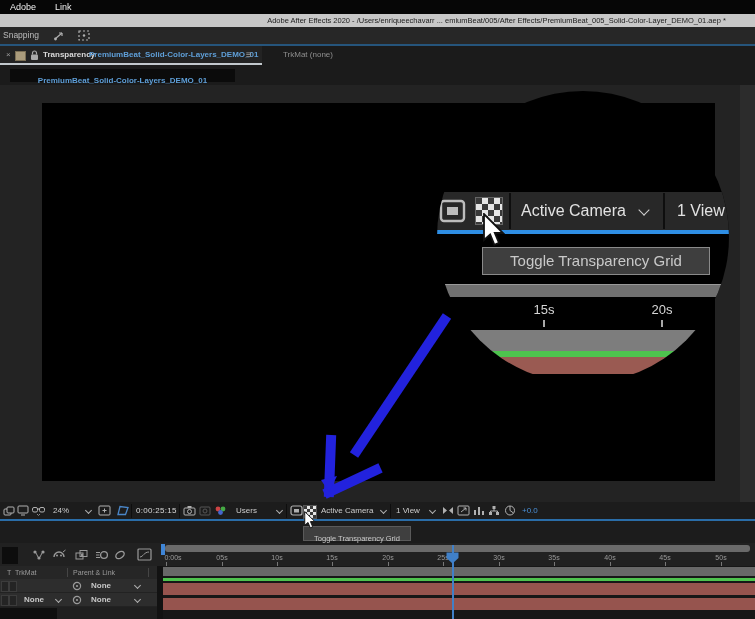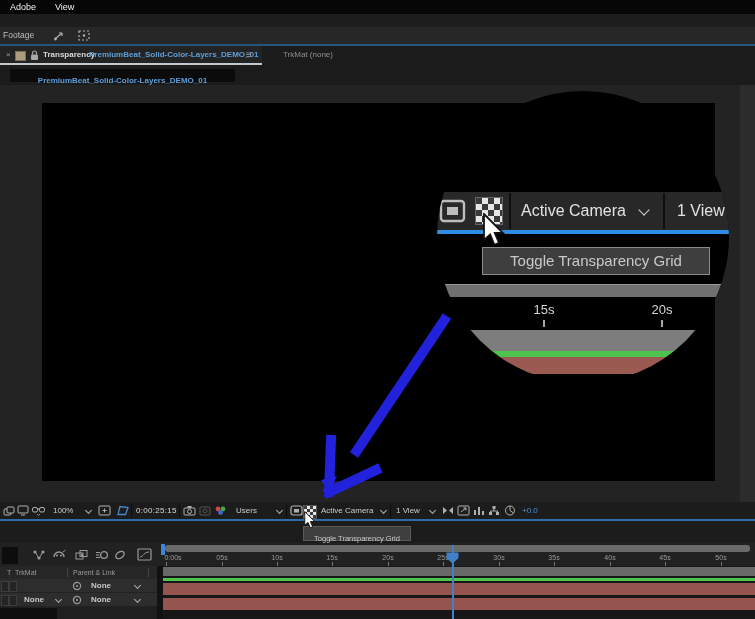--- a/index.html
+++ b/index.html
@@ -17,26 +17,29 @@
      background-size:6px 6px;border:1px solid #555;}
   .checker.big{background-size:12px 12px;border:1px solid #666;}
 </style>
 </head>
 <body>
 
 <div id="app">
 
   <div class="abs" style="left:0;top:0;width:755px;height:14px;background:#060606;color:#f0f0f0;font-size:9px;line-height:14px;">
     <span class="abs txt" style="left:10px;">Adobe</span>
-    <span class="abs txt" style="left:55px;">View</span>
-  </div>
-
+    <span class="abs txt" style="left:55px;">Link</span>
+  </div>
+
+  <div class="abs" style="left:0;top:14px;width:755px;height:13px;background:#c7c7c7;">
+    <div class="abs txt" style="left:240px;width:513px;top:0;height:13px;line-height:13px;font-size:7.5px;color:#1c1c1c;text-align:center;overflow:hidden;">Adobe After Effects 2020 - /Users/enriqueechavarr ... emiumBeat/005/After Effects/PremiumBeat_005_Solid-Color-Layer_DEMO_01.aep *</div>
+  </div>
 
   <div class="abs" style="left:0;top:27px;width:755px;height:17px;background:#272727;">
-    <span class="abs txt" style="left:3px;top:0;height:17px;line-height:17px;font-size:8.5px;color:#bdbdbd;">Footage</span>
+    <span class="abs txt" style="left:3px;top:0;height:17px;line-height:17px;font-size:8.5px;color:#bdbdbd;">Snapping</span>
     <span class="abs ic" style="left:53px;top:3px;">
       <svg width="13" height="11">
           <path d="M2 9 L9 3" stroke="#b0b0b0" stroke-width="1.2" fill="none"></path>
           <path d="M9 3 l-3 0 M9 3 l0 3" stroke="#b0b0b0" stroke-width="1.2" fill="none"></path>
           <circle cx="2.5" cy="9" r="1.4" fill="#b0b0b0"></circle>
         </svg>
     </span>
     <span class="abs ic" style="left:78px;top:3px;">
       <svg width="13" height="11">
           <rect x="1" y="1" width="10" height="9" fill="none" stroke="#b0b0b0" stroke-width="1.2" stroke-dasharray="2 2"></rect>
@@ -133,21 +136,21 @@
         </svg>
     </span>
     <span class="abs ic" style="left:32px;top:3px;">
       <svg width="14" height="11">
           <rect x="0.5" y="2.5" width="5" height="4.5" rx="1.5" fill="none" stroke="#b0b0b0"></rect>
           <rect x="7.5" y="2.5" width="5" height="4.5" rx="1.5" fill="none" stroke="#b0b0b0"></rect>
           <line x1="5.5" y1="4" x2="7.5" y2="4" stroke="#b0b0b0"></line>
           <path d="M5 9 l1.5 1.5 L8 9" fill="none" stroke="#888"></path>
         </svg>
     </span>
-    <span class="abs txt" style="left:53px;top:0;line-height:17px;">100%</span>
+    <span class="abs txt" style="left:53px;top:0;line-height:17px;">24%</span>
     <span class="chv" style="left:86px;top:6px;"></span>
     <span class="abs ic" style="left:98px;top:3px;">
       <svg width="13" height="11">
           <rect x="1" y="1" width="11" height="9" rx="1" fill="none" stroke="#b0b0b0"></rect>
           <line x1="6.5" y1="3.5" x2="6.5" y2="7.5" stroke="#b0b0b0"></line>
           <line x1="4.5" y1="5.5" x2="8.5" y2="5.5" stroke="#b0b0b0"></line>
         </svg>
     </span>
     <span class="abs ic" style="left:116px;top:3px;">
       <svg width="14" height="11">

